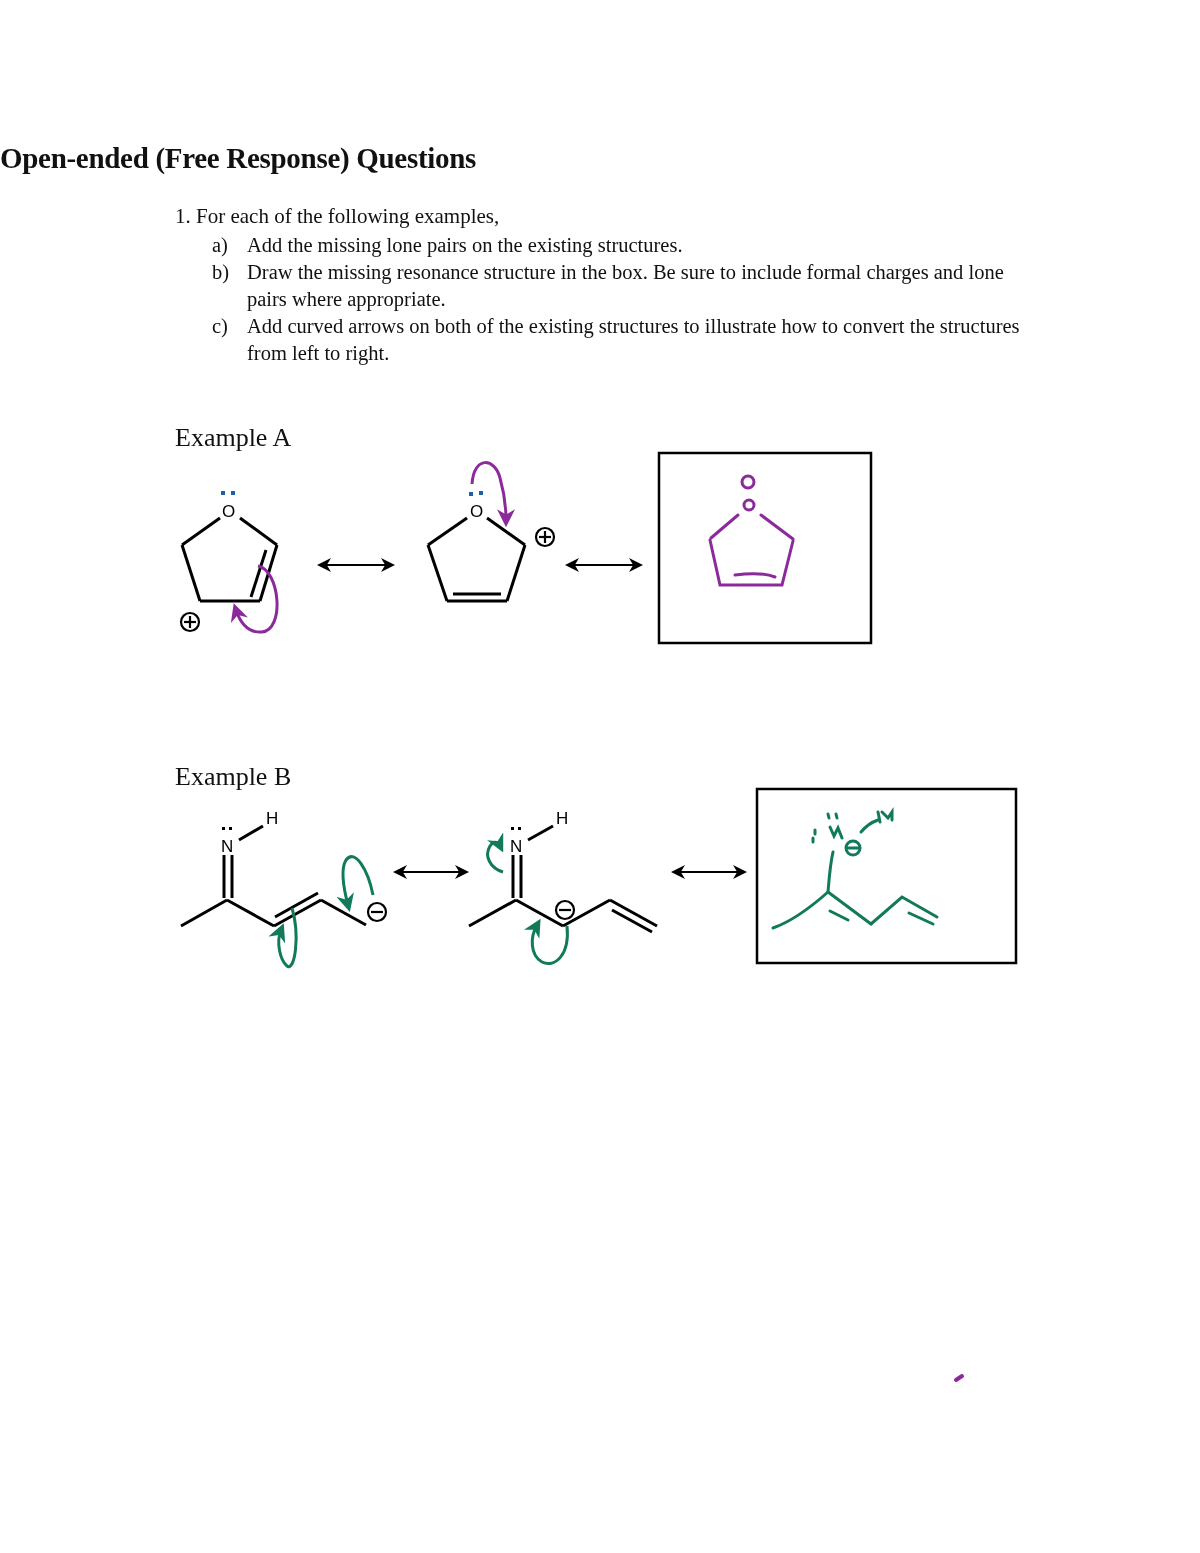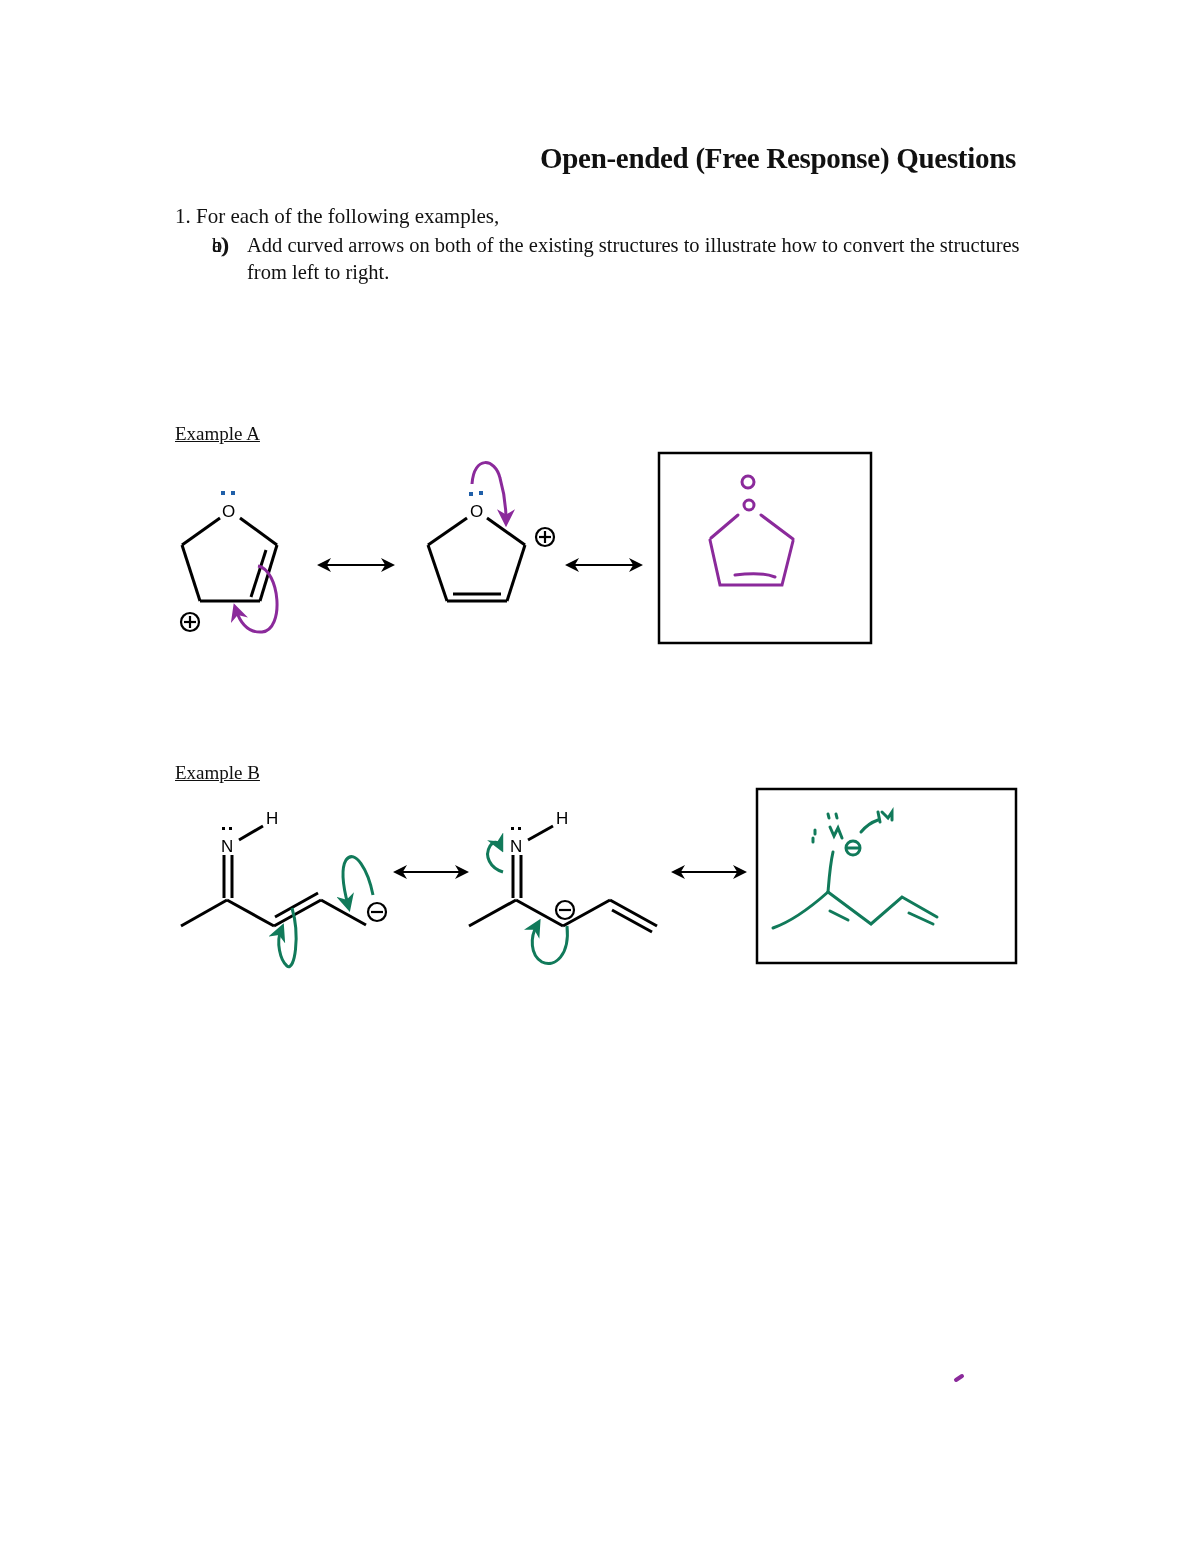--- a/index.html
+++ b/index.html
@@ -1,39 +1,41 @@
 <!DOCTYPE html>
 <html><head>
   <meta charset="utf-8">
   <style>
     html, body { margin: 0; padding: 0; background: #ffffff; }
     body { width: 1200px; height: 1553px; position: relative; overflow: hidden;
            font-family: "Liberation Serif", "DejaVu Serif", serif; color: #111; }
-    .title { position: absolute; top: 142px; left: 0; width: 1016px; text-align: right;
+    .title { position: absolute; top: 142px; left: 0; width: 1016px; text-align: left;
              font-size: 29px; font-weight: bold; letter-spacing: -0.3px; }
     .intro { position: absolute; top: 204px; left: 175px; font-size: 21px; }
     .list { position: absolute; top: 232px; left: 212px; width: 820px; margin: 0; padding: 0; list-style: none; }
     .list li { position: relative; padding-left: 35px; font-size: 20.5px; line-height: 27px; }
     .list .marker { position: absolute; left: 0; top: 0; }
-    .example-label { position: absolute; left: 175px; font-size: 19px; text-decoration: underline; }
+    .example-label { position: absolute; left: 175px; font-size: 26px; }
     svg.diagram { position: absolute; left: 0; top: 0; }
     .atom { font-family: "Liberation Sans", "DejaVu Sans", sans-serif; font-size: 17px; }
   </style>
 </head>
 <body>
 
 <div class="title">Open-ended (Free Response) Questions</div>
 <div class="intro">1. For each of the following examples,</div>
 
 <ul class="list">
   <li>
     <span class="marker">a)</span>
+    <span>Add the missing lone pairs on the existing structures.</span>
   </li>
   <li>
     <span class="marker">b)</span>
+    <span>Draw the missing resonance structure in the box. Be sure to include formal charges and lone pairs where appropriate.</span>
   </li>
   <li>
     <span class="marker">c)</span>
     <span>Add curved arrows on both of the existing structures to illustrate how to convert the structures from left to right.</span>
   </li>
 </ul>
 
 <div class="example-label" style="top:423px;">Example A</div>
 <div class="example-label" style="top:732px;margin-top:30px;">Example B</div>
 

